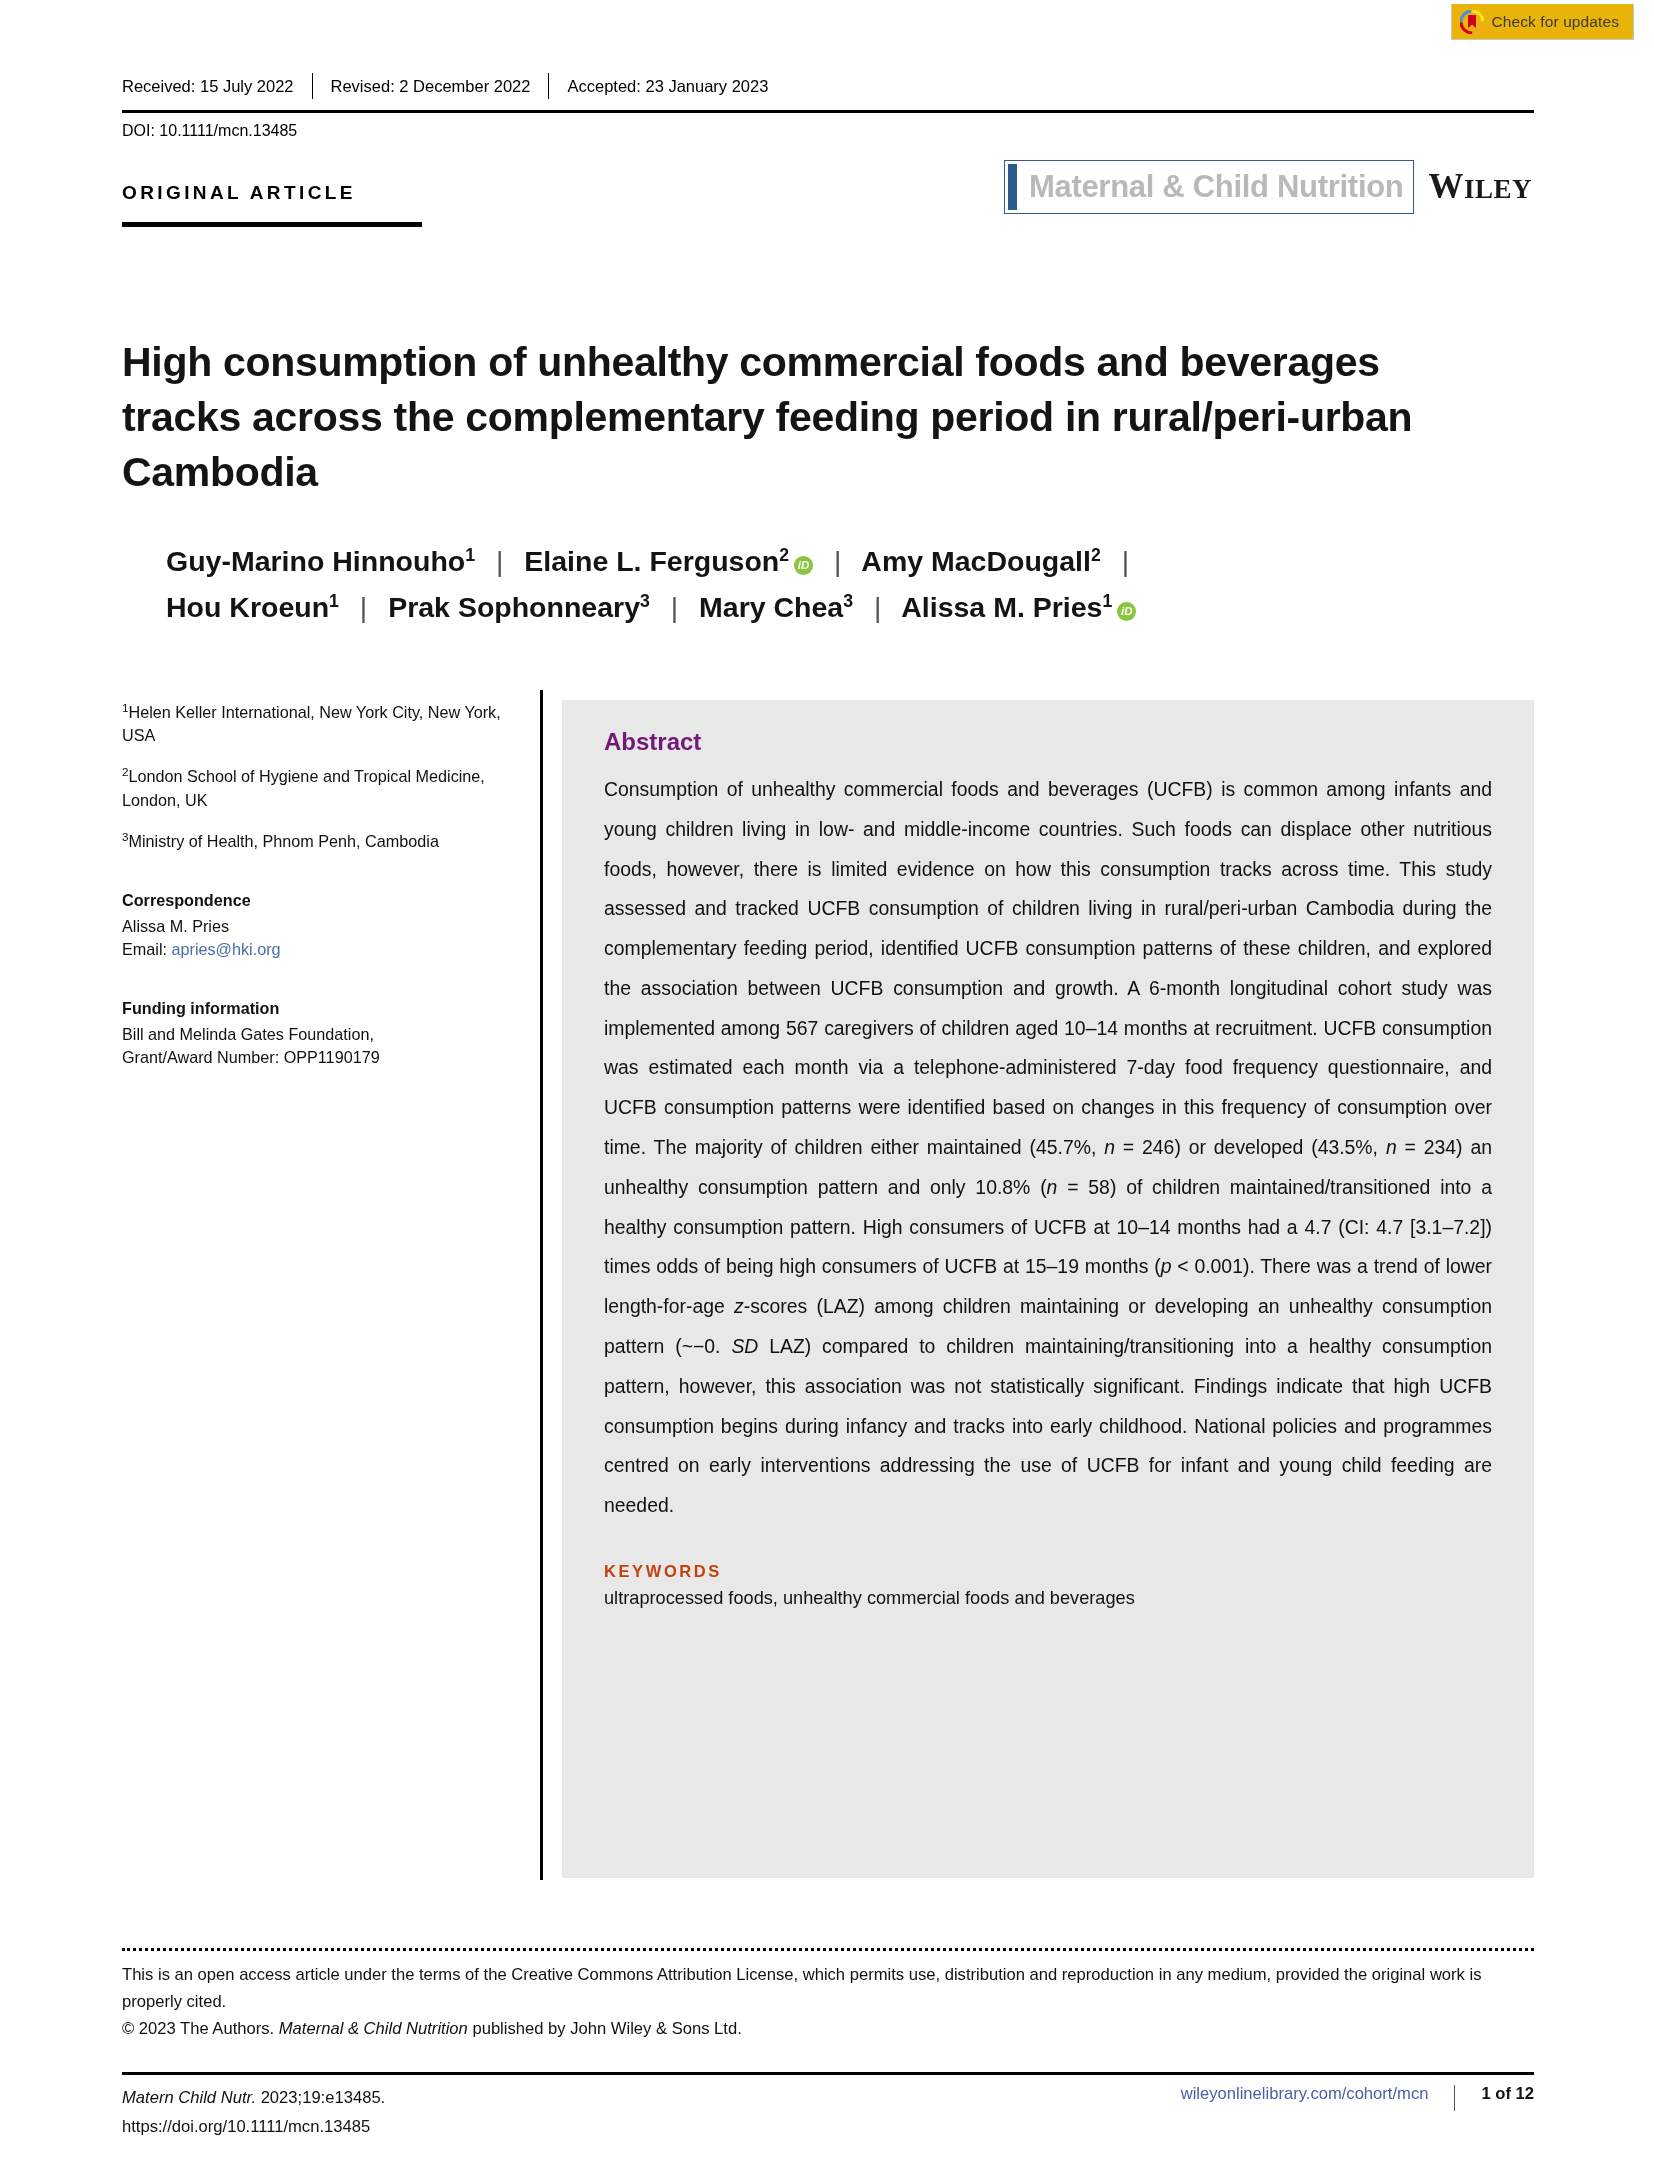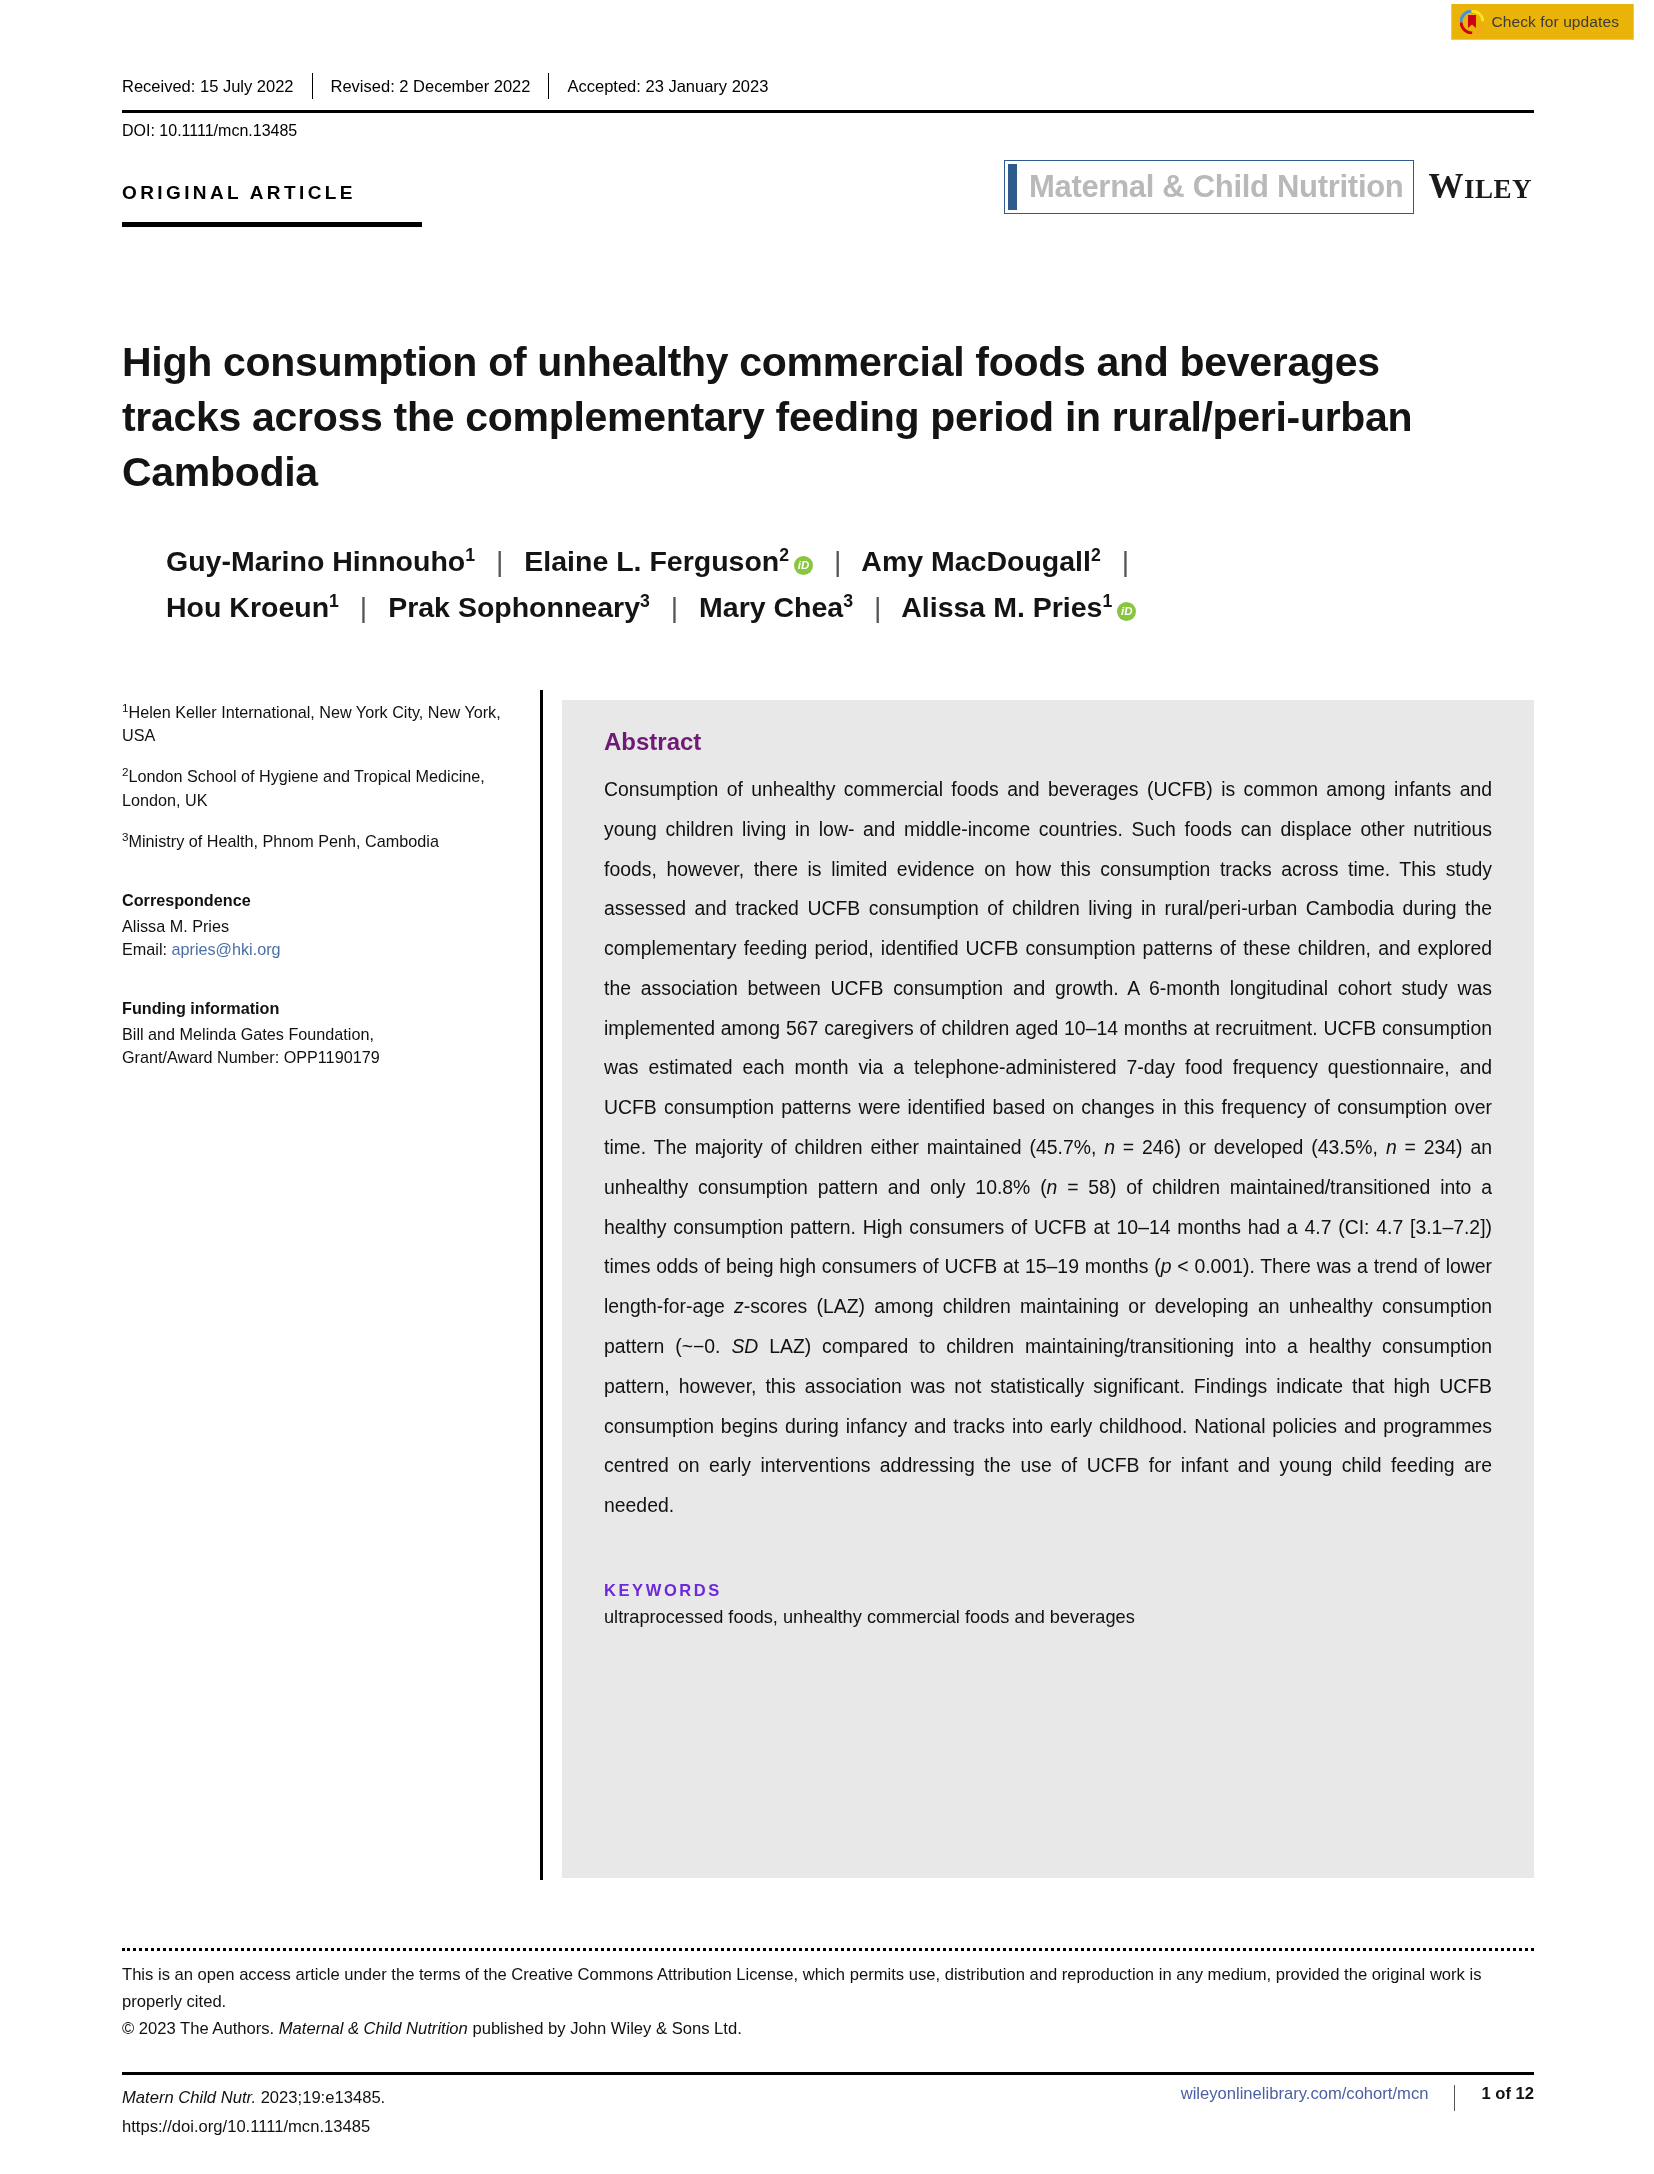--- a/index.html
+++ b/index.html
@@ -231,25 +231,25 @@
   }
   .abstract-body {
     font-size: 19.4px;
     line-height: 2.05;
     text-align: justify;
     color: #111;
     hyphens: none;
   }
   .abstract-body i { font-style: italic; }
   .kw-head {
-    margin-top: 55px;
+    margin-top: 36px;
     font-size: 16.5px;
     font-weight: 600;
     letter-spacing: 2.6px;
-    color: #6d28d9;
+    color: #c2410c;
   }
   .kw-body {
     margin-top: 7px;
     font-size: 18.2px;
     color: #111;
   }
 
   
   .dashed-rule {
     position: absolute;

